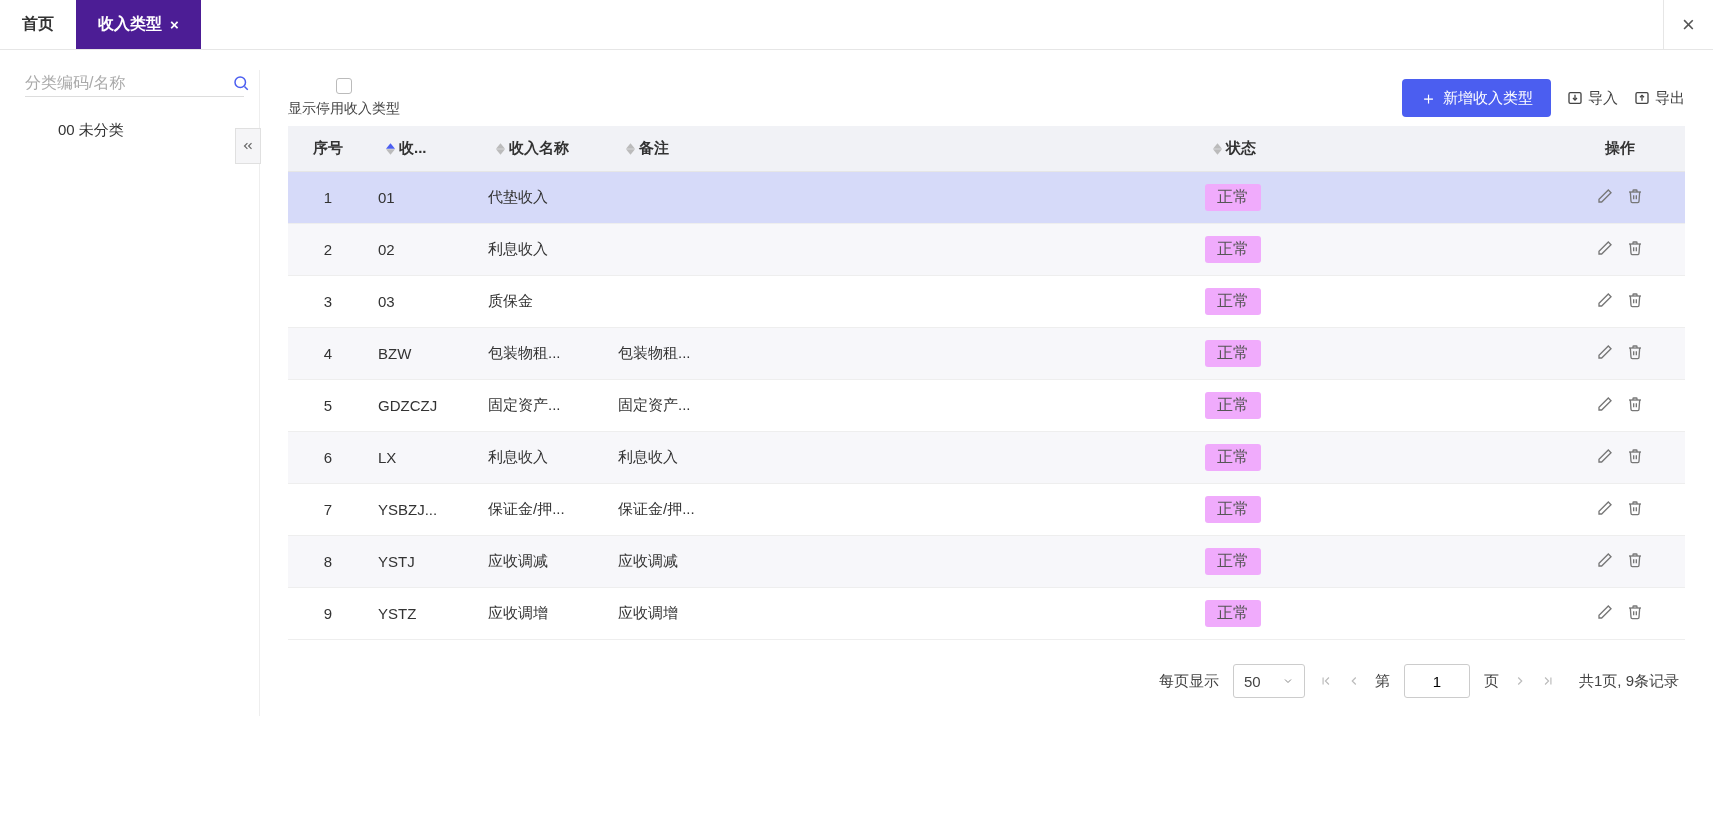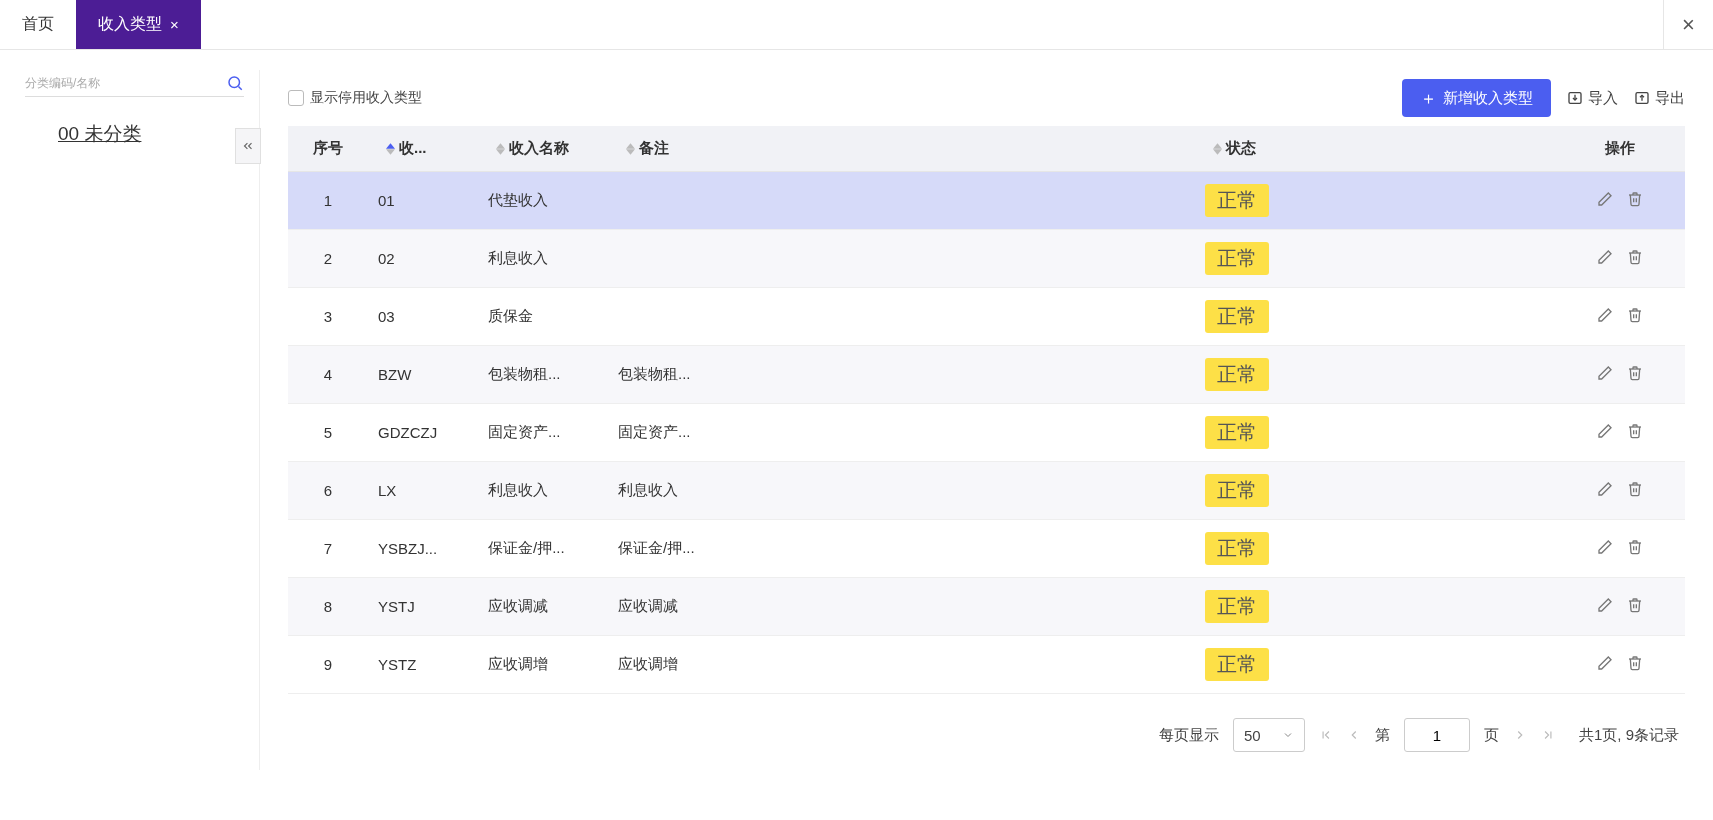--- a/index.html
+++ b/index.html
@@ -1,68 +1,68 @@
 <!DOCTYPE html>
 <html><head>
 <meta charset="utf-8">
 <style>
   *{box-sizing:border-box;margin:0;padding:0;}
   body{font-family:"Microsoft YaHei","PingFang SC",Arial,sans-serif;font-size:14px;color:#333;background:#fff;width:1713px;}
   
   
   .tabs-bar{display:flex;align-items:stretch;height:50px;border-bottom:1px solid #e6e6e6;position:relative;}
-  .tab{display:flex;align-items:center;padding:0 22px;font-size:16px;cursor:pointer;color:#333;}
+  .tab{display:flex;align-items:center;padding:0 22px;font-size:16px;cursor:pointer;color:#333;font-weight:bold;}
   .tab.active{background:#4c1d95;color:#fff;}
   .tab-close{margin-left:8px;font-size:15px;line-height:1;cursor:pointer;}
   .tabs-close-all{position:absolute;right:0;top:0;height:50px;width:50px;display:flex;align-items:center;justify-content:center;font-size:22px;border-left:1px solid #e6e6e6;cursor:pointer;color:#555;}
   
   
   .layout{display:flex;align-items:stretch;margin-top:20px;padding:0 10px;}
   
   
   .sidebar{width:250px;flex:none;border-right:1px solid #eee;position:relative;}
   .sb-search{display:flex;align-items:center;border-bottom:1px solid #ddd;margin:0 15px 14px 15px;padding:4px 0;}
-  .sb-search input{border:none;outline:none;flex:1;font-size:12px;color:#4d7c0f;background:transparent;}
+  .sb-search input{border:none;outline:none;flex:1;font-size:16px;color:#4d7c0f;background:transparent;}
   .sb-search input::placeholder{color:#aaa;}
   .search-ico{color:#4b5ef0;width:18px;height:18px;flex:none;}
   .sb-head{display:flex;align-items:center;padding:6px 15px 10px 15px;}
   .grid-ico{width:16px;height:16px;flex:none;margin-right:6px;color:#4b5ef0;}
   .sb-head-title{color:#4b5ef0;font-size:15px;flex:1;}
   .edit-round{width:28px;height:28px;border:1px solid #ccc;border-radius:50%;display:flex;align-items:center;justify-content:center;color:#4b5ef0;cursor:pointer;background:#fff;}
   .sb-collapse{position:absolute;right:-2px;top:58px;width:26px;height:36px;background:#f5f5f7;border:1px solid #e0e0e0;display:flex;align-items:center;justify-content:center;cursor:pointer;color:#666;}
-  .sb-item{padding:10px 15px 10px 48px;font-size:19px;color:#333;cursor:pointer;text-decoration:underline;}
+  .sb-item{padding:10px 15px 10px 48px;font-size:15px;color:#333;cursor:pointer;}
   
   
   .content{flex:1;padding:0 18px 10px 28px;}
   .toolbar{display:flex;align-items:center;height:56px;gap:16px;}
   .tb-search{display:flex;align-items:center;border-bottom:1px solid #ddd;width:280px;padding:4px 0;}
   .tb-search input{border:none;outline:none;flex:1;font-size:15px;background:transparent;}
   .tb-search input::placeholder{color:#aaa;}
-  .chk{display:flex;align-items:center;gap:6px;cursor:pointer;color:#444;}
+  .chk{display:flex;align-items:center;gap:6px;cursor:pointer;color:#444;flex-direction:column;}
   .chk-box{width:16px;height:16px;border:1px solid #bbb;border-radius:3px;}
   .spacer{flex:1;}
   .btn-primary{background:#4b5ef0;color:#fff;border:none;border-radius:4px;height:38px;padding:0 18px;font-size:15px;display:flex;align-items:center;gap:6px;cursor:pointer;}
   .btn-primary .plus{font-size:17px;line-height:1;}
   .tool-link{display:flex;align-items:center;gap:5px;color:#444;cursor:pointer;font-size:15px;}
   .io-ico{width:16px;height:16px;}
   
   
   .tbl{width:100%;border-collapse:collapse;table-layout:fixed;}
   .tbl th{background:#f1f2f6;font-weight:700;text-align:left;padding:13px 18px;font-size:15px;border-bottom:1px solid #e6e6e6;white-space:nowrap;overflow:hidden;text-overflow:ellipsis;}
   .tbl th.center{text-align:center;}
   .tbl td{padding:12px 10px;font-size:15px;border-bottom:1px solid #eee;white-space:nowrap;overflow:hidden;text-overflow:ellipsis;}
   .tbl td.center{text-align:center;}
   .tbl tbody tr:nth-child(even){background:#f7f7fa;}
   .tbl tbody tr.sel{background:#d6daf9 !important;}
   .sort-ico{display:inline-flex;flex-direction:column;vertical-align:middle;margin-right:4px;line-height:0;}
   .sort-ico svg{width:9px;height:6px;}
   .sort-ico .up{color:#4b5ef0;}
   .sort-ico .dn{color:#bbb;}
   .sort-ico.neutral .up{color:#bbb;}
-  .badge{display:inline-block;background:#fde047;color:#555;border-radius:3px;padding:3px 12px;font-size:20px;}
+  .badge{display:inline-block;background:#f0abfc;color:#555;border-radius:3px;padding:3px 12px;font-size:16px;}
   .row-actions{display:flex;gap:14px;justify-content:center;color:#777;}
   .row-actions svg{width:16px;height:16px;cursor:pointer;}
   
   
   .pager{display:flex;align-items:center;justify-content:flex-end;gap:14px;padding:24px 6px 8px 6px;font-size:15px;color:#444;}
   .pg-sel{border:1px solid #ccc;border-radius:3px;height:34px;width:72px;display:flex;align-items:center;justify-content:space-between;padding:0 10px;cursor:pointer;}
   .pg-sel svg{width:12px;height:12px;color:#888;}
   .pg-btn{color:#bbb;cursor:pointer;display:flex;}
   .pg-btn svg{width:14px;height:14px;}
   .pg-input{width:66px;height:34px;border:1px solid #ccc;border-radius:3px;text-align:center;font-size:15px;}

